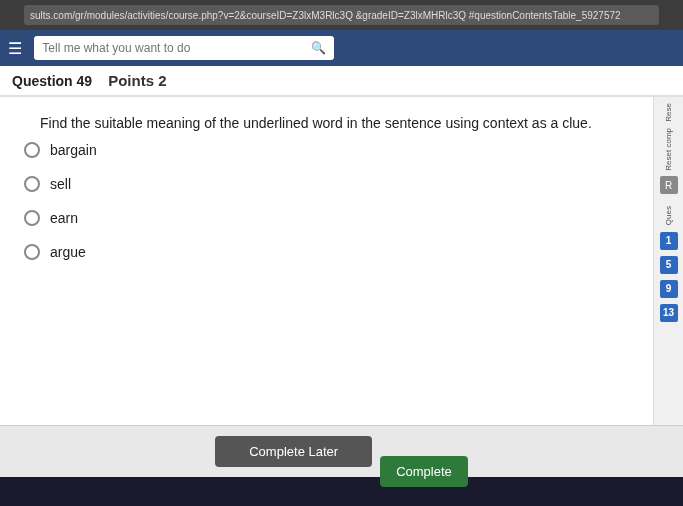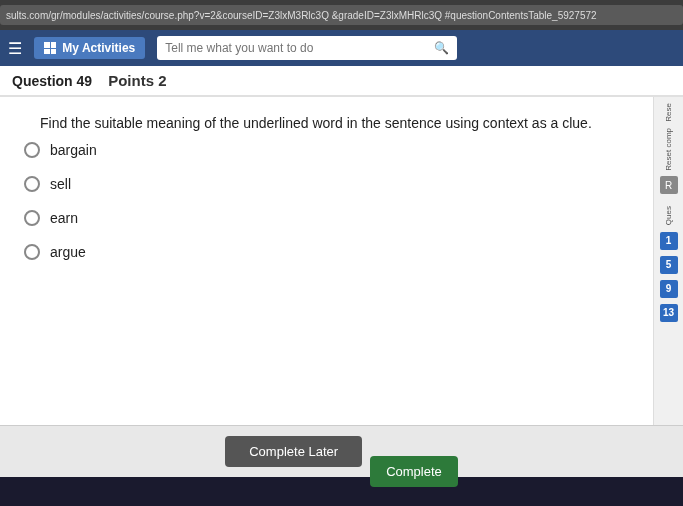--- a/index.html
+++ b/index.html
@@ -12,21 +12,21 @@
       overflow: hidden;
       position: relative;
     }
 
     
     .browser-bar {
       background: #3c3c3c;
       height: 30px;
       display: flex;
       align-items: center;
-      padding: 0 0;
+      padding: 0 24px;
       gap: 8px;
     }
     .url-bar {
       flex: 1;
       background: #5a5a5a;
       border-radius: 3px;
       height: 20px;
       display: flex;
       align-items: center;
       padding: 0 6px;
@@ -184,21 +184,21 @@
       display: flex;
       align-items: center;
       justify-content: center;
       gap: 8px;
       border-top: 1px solid #ccc;
     }
     .btn-complete-later {
       background: #555;
       color: white;
       border: none;
-      padding: 8px 24px;
+      padding: 8px 34px;
       border-radius: 4px;
       font-size: 13px;
       cursor: pointer;
     }
     .btn-complete {
       background: #2d7a3a;
       color: white;
       border: none;
       padding: 8px 16px;
       border-radius: 4px;
@@ -211,29 +211,20 @@
 <body>
 
 <div class="browser-bar">
   <div class="url-bar">
     <span class="url-text">sults.com/gr/modules/activities/course.php?v=2&amp;courseID=Z3lxM3Rlc3Q &amp;gradeID=Z3lxMHRlc3Q #questionContentsTable_5927572</span>
   </div>
 </div>
 
 <div class="top-nav">
   <span class="nav-icon">☰</span>
-  <div class="my-activities-btn">
-    <div class="grid-icon">
-      <span></span>
-        <span></span>
-        <span></span>
-        <span></span>
-    </div>
-    <span>My Activities</span>
-  </div>
   <div class="search-bar">
     <input type="text" placeholder="Tell me what you want to do" style="">
     <span class="search-icon-sym">🔍</span>
   </div>
 </div>
 
 <div class="question-header">
   <span class="question-number">Question 49</span>
   <span class="points-label">Points 2</span>
 </div>

